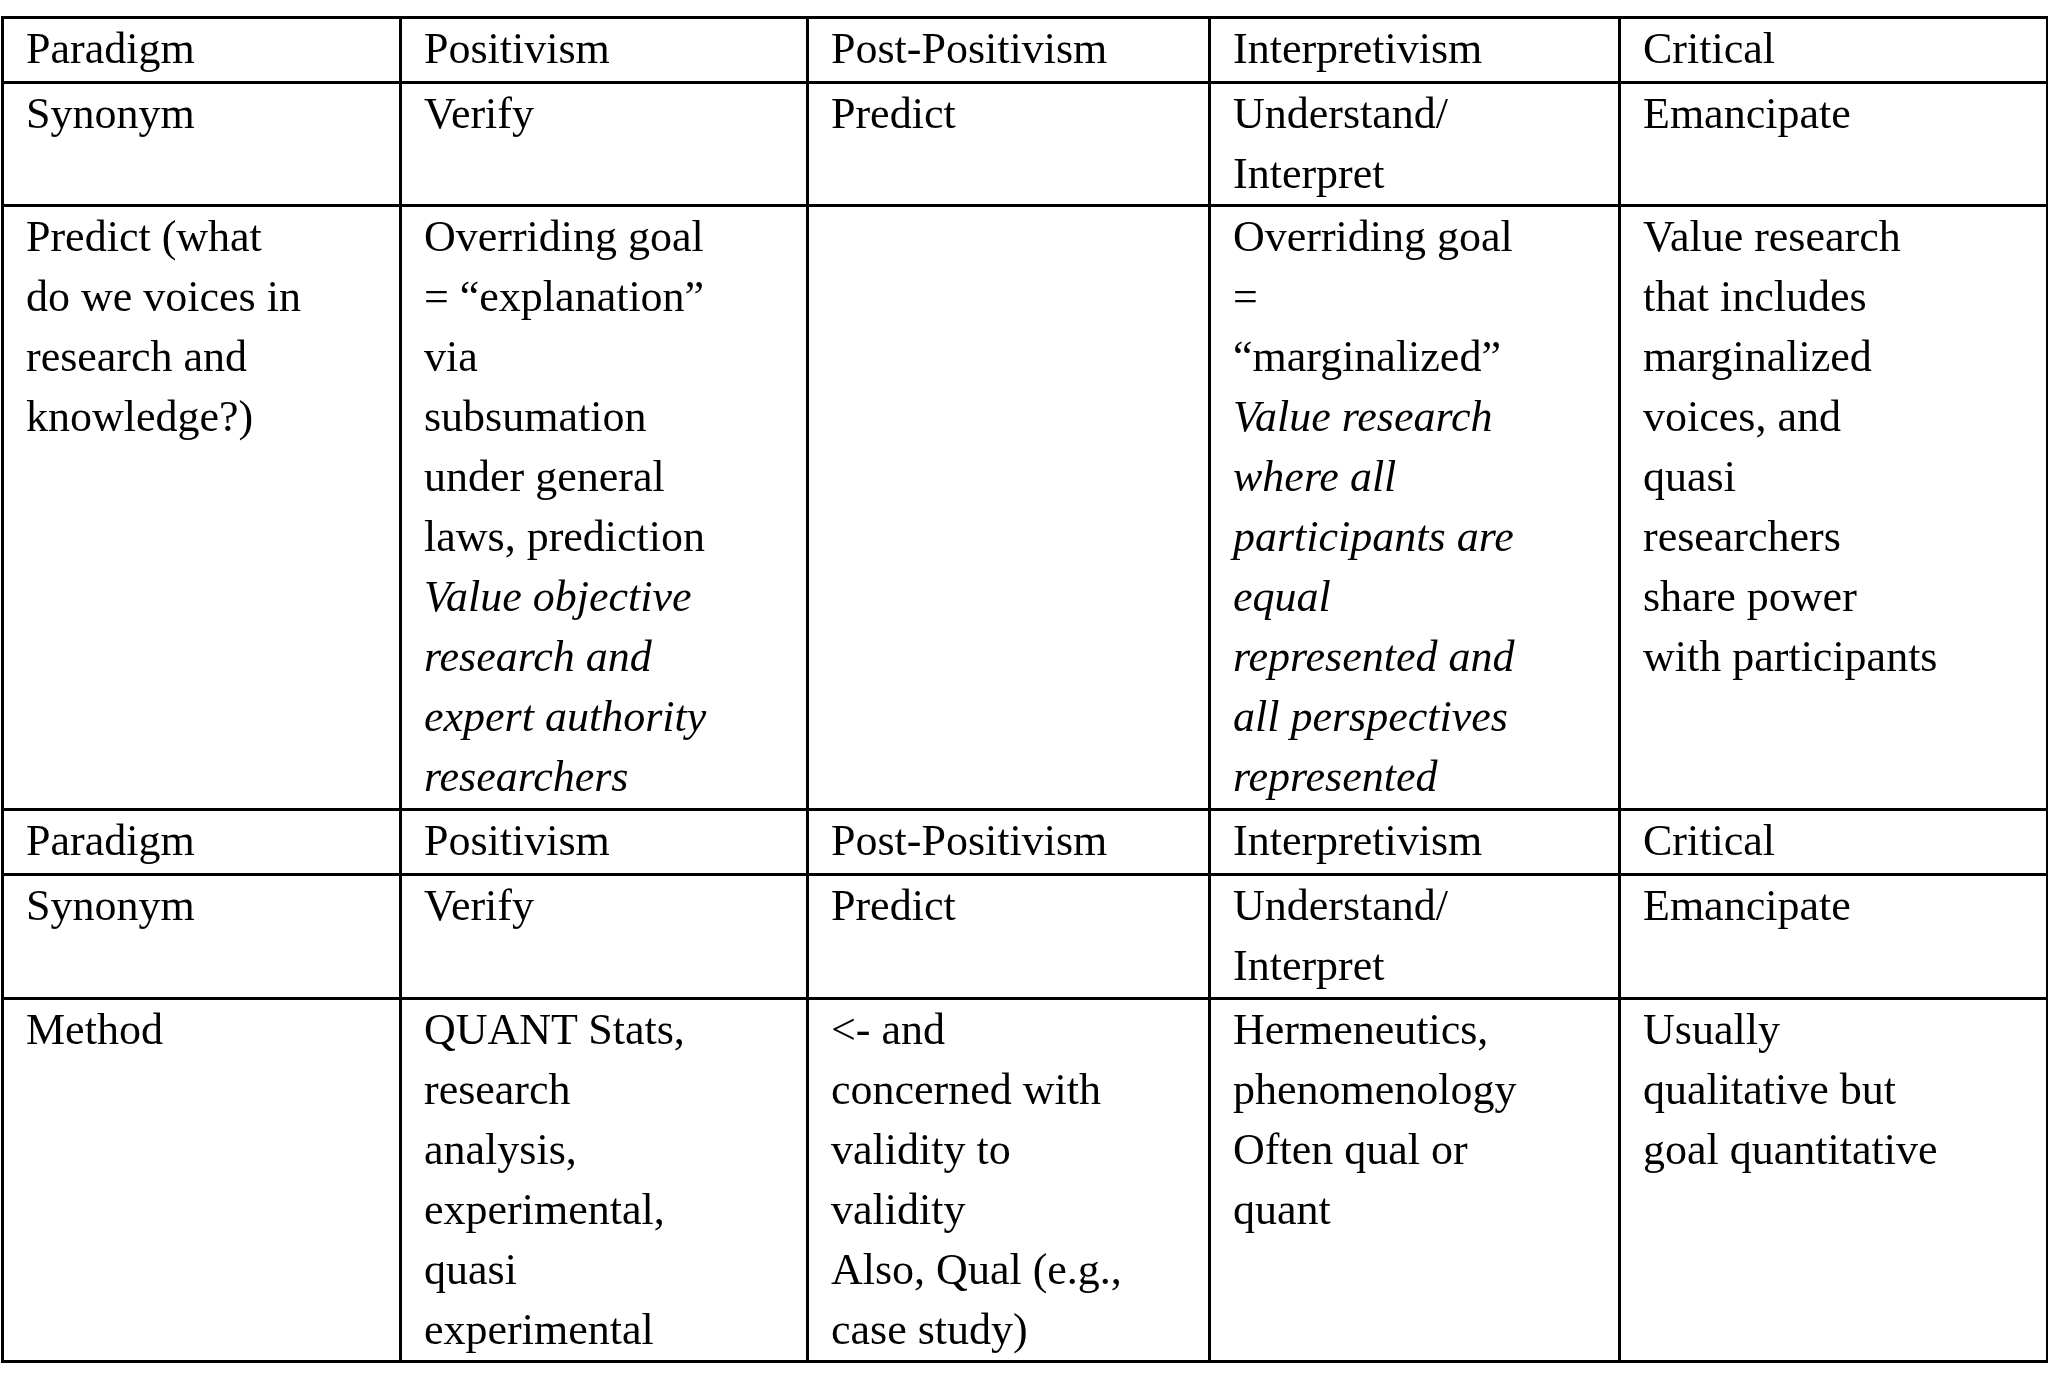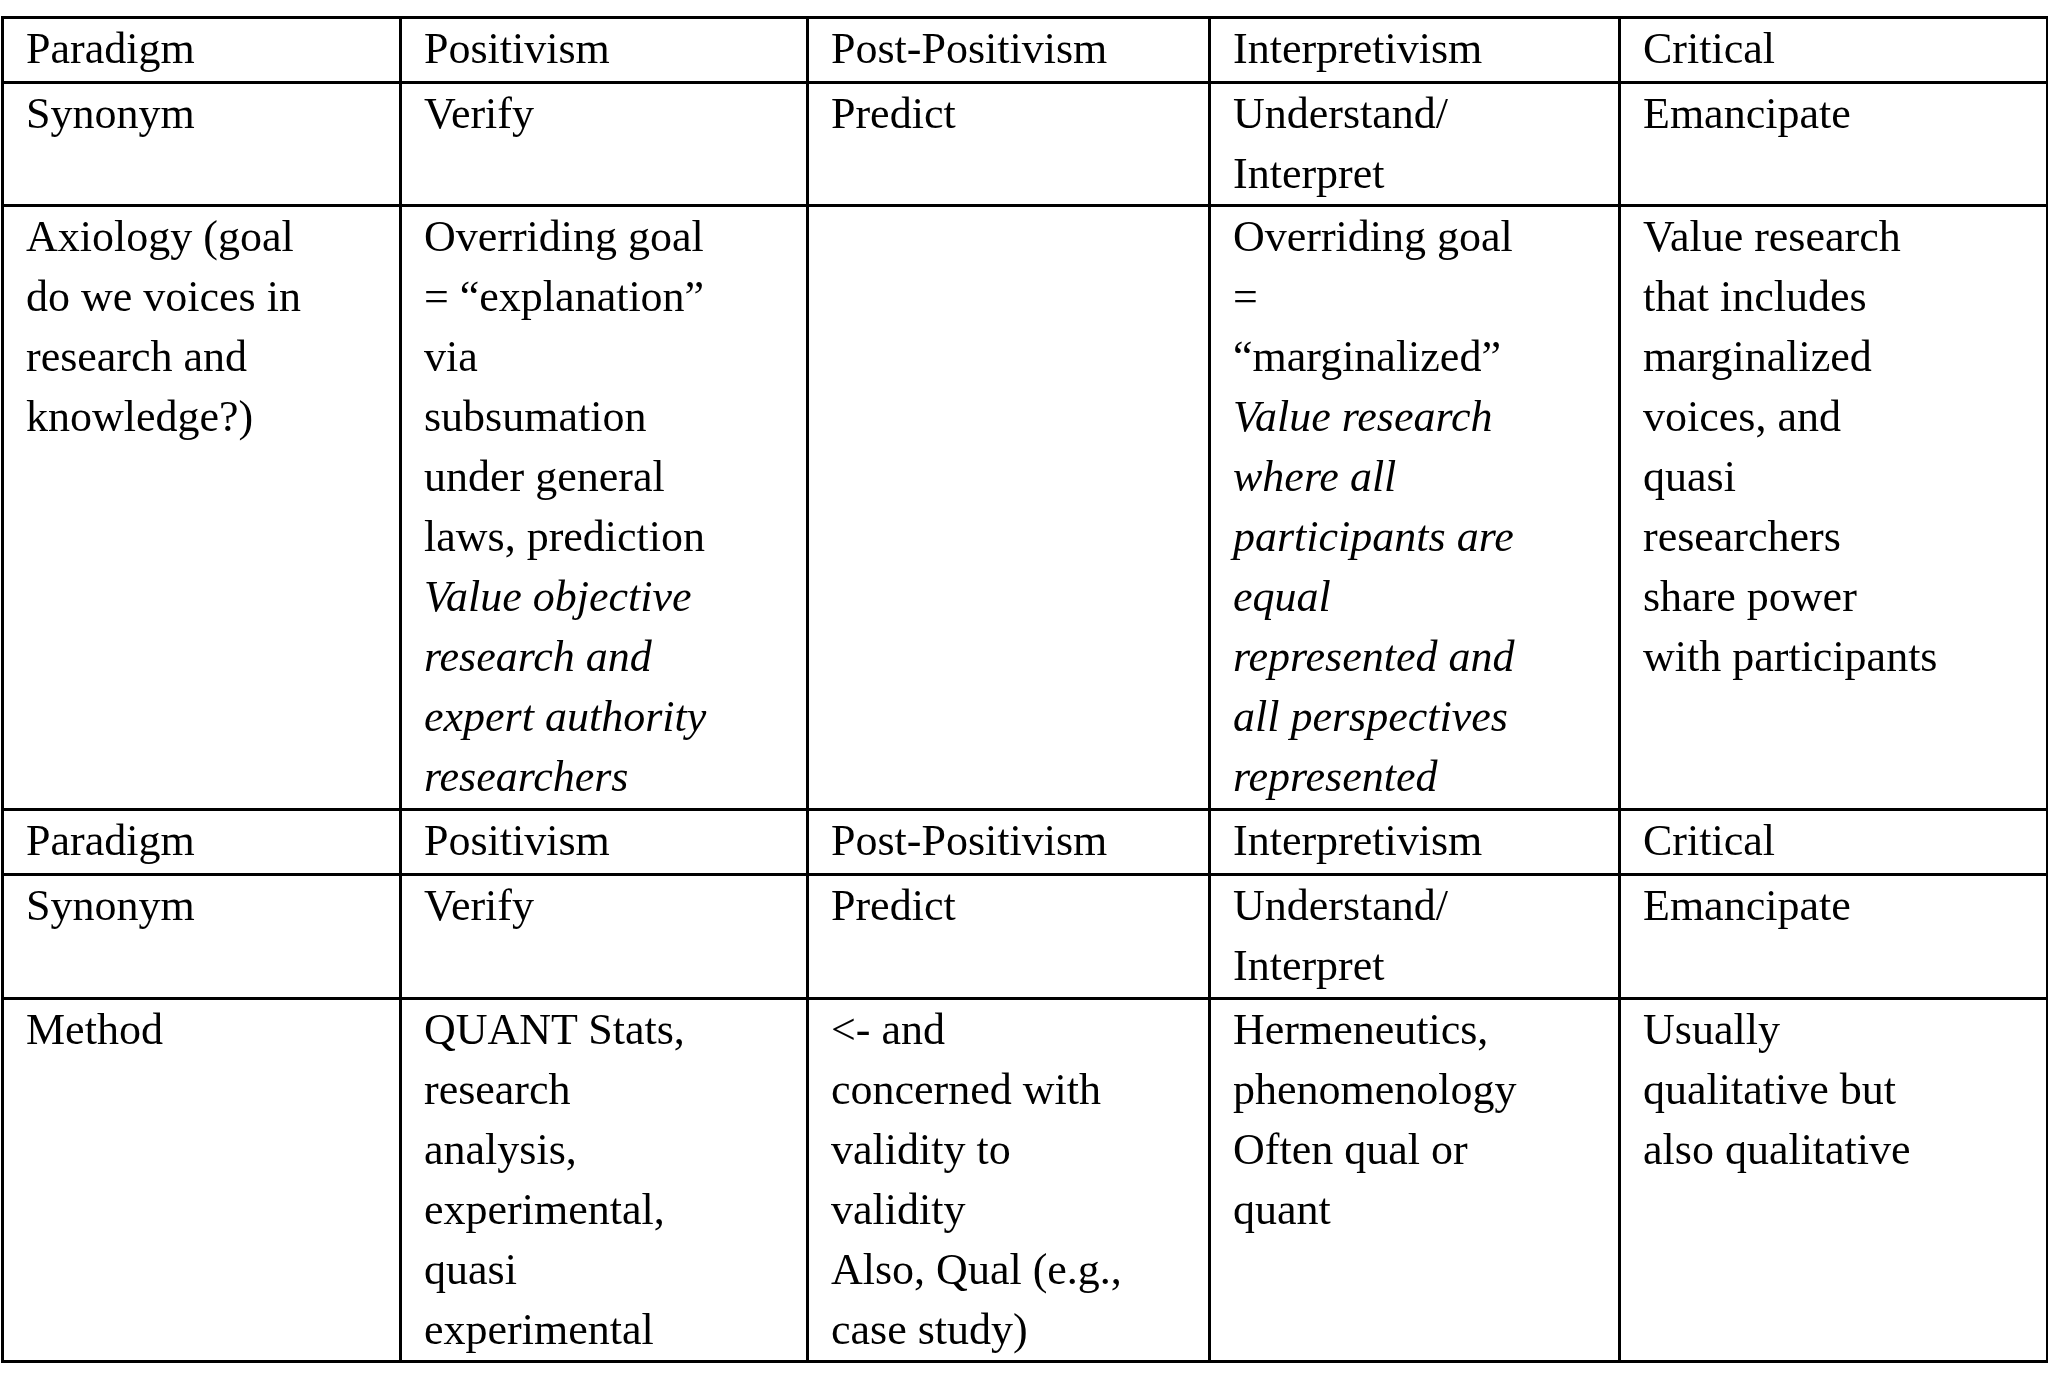--- a/index.html
+++ b/index.html
@@ -76,21 +76,21 @@
         <td>
           <span class="line">Understand/</span>
           <span class="line">Interpret</span>
         </td>
         <td>
           <span class="line">Emancipate</span>
         </td>
       </tr>
     <tr class="r-ax">
         <td>
-          <span class="line">Axiology (goal</span>
+          <span class="line">Predict (what</span>
           <span class="line">do we voices in</span>
           <span class="line">research and</span>
           <span class="line">knowledge?)</span>
         </td>
         <td>
           <span class="line">Overriding goal</span>
           <span class="line">= “explanation”</span>
           <span class="line">via</span>
           <span class="line">subsumation</span>
           <span class="line">under general</span>
@@ -181,17 +181,17 @@
         </td>
         <td>
           <span class="line">Hermeneutics,</span>
           <span class="line">phenomenology</span>
           <span class="line">Often qual or</span>
           <span class="line">quant</span>
         </td>
         <td>
           <span class="line">Usually</span>
           <span class="line">qualitative but</span>
-          <span class="line">also qualitative</span>
+          <span class="line">goal quantitative</span>
         </td>
       </tr>
   </tbody>
 </table>
 
 </body></html>

